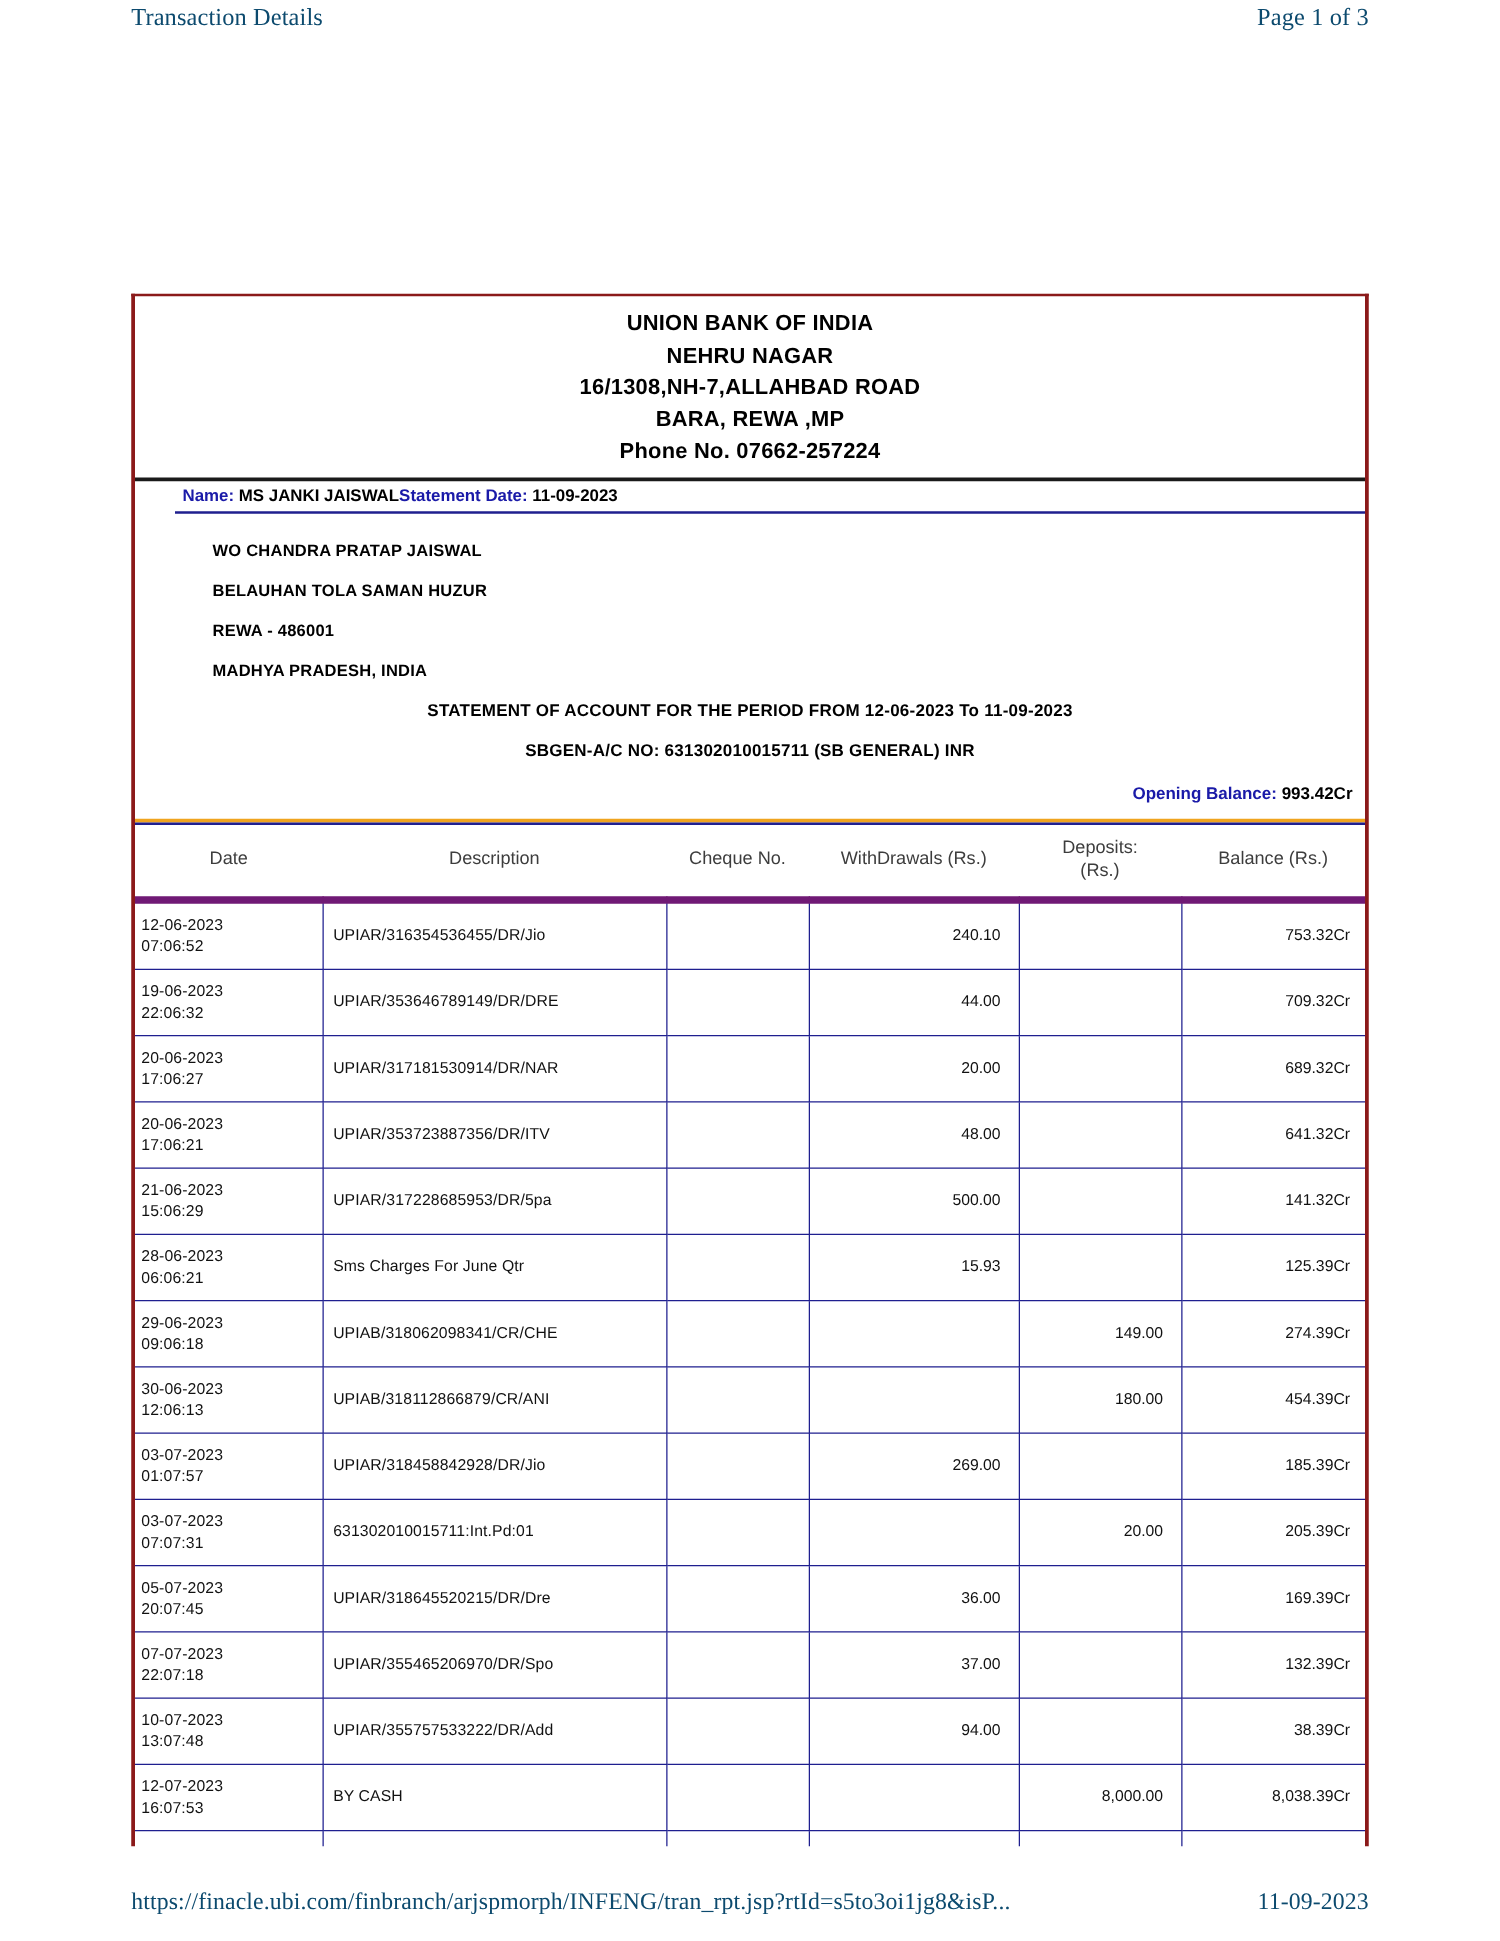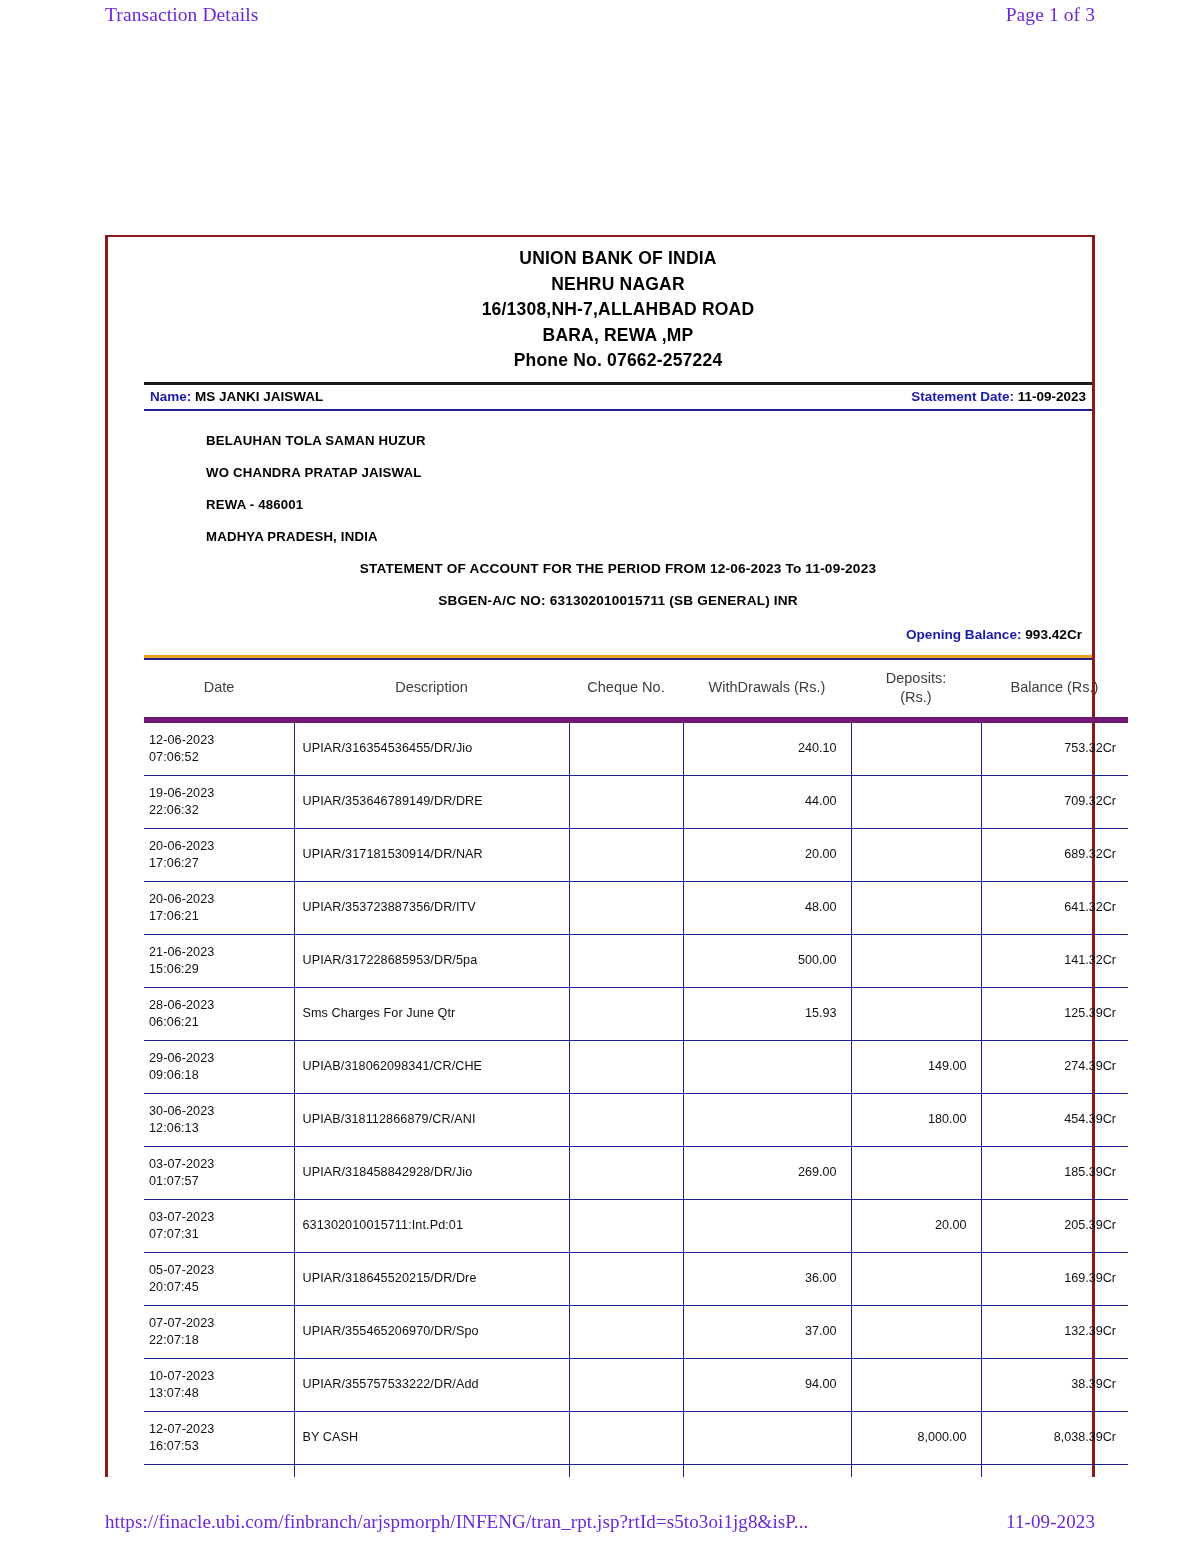--- a/index.html
+++ b/index.html
@@ -18,21 +18,21 @@
   
   .page-chrome {
     position: absolute;
     left: 105px;
     right: 105px;
     display: flex;
     justify-content: space-between;
     align-items: baseline;
     font-family: "Liberation Serif", serif;
     font-size: 19.5px;
-    color: #6d28d9;
+    color: #0c4a6e;
     letter-spacing: 0.1px;
   }
   .page-chrome.top { top: 4px; }
   .page-chrome.bottom { bottom: 20px; font-size: 19px; margin-top: 20px; }
   .chrome-url {
     white-space: nowrap;
     overflow: hidden;
   }
   .chrome-date { white-space: nowrap; padding-left: 14px; }
 
@@ -40,46 +40,45 @@
   .doc {
     position: absolute;
     left: 105px;
     top: 235px;
     width: 990px;
     border-left: 3px solid #8b1a1a;
     border-right: 3px solid #8b1a1a;
     border-top: 2px solid #8b1a1a;
     box-sizing: border-box;
     background: #fff;
-    padding-left: 36px;
   }
 
   
   .bank-head {
     text-align: center;
     padding: 9px 0 8px 0;
     border-bottom: 3px solid #1a1a1a;
   }
   .bank-head div {
     font-size: 17.5px;
     font-weight: bold;
     color: #000;
     line-height: 25.5px;
     letter-spacing: 0.2px;
   }
 
   
   .name-band {
     display: flex;
-    justify-content: space-between;
     align-items: baseline;
     padding: 4px 6px 5px 6px;
     border-bottom: 2px solid #1f1f8f;
     font-size: 13.5px;
     font-weight: bold;
+    margin-left: 32px;
   }
   .lbl-blue { color: #1a1aa8; }
   .val-black { color: #000; }
 
   
   .addr-block {
     padding: 14px 0 6px 0;
   }
   .addr-line {
     padding-left: 62px;
@@ -193,22 +192,22 @@
       <span class="lbl-blue">Name:</span>
       <span class="val-black">MS JANKI JAISWAL</span>
     </span>
     <span>
       <span class="lbl-blue">Statement Date:</span>
       <span class="val-black">11-09-2023</span>
     </span>
   </div>
 
   <div class="addr-block">
+    <div class="addr-line">WO CHANDRA PRATAP JAISWAL</div>
     <div class="addr-line">BELAUHAN TOLA SAMAN HUZUR</div>
-    <div class="addr-line">WO CHANDRA PRATAP JAISWAL</div>
     <div class="addr-line">REWA - 486001</div>
     <div class="addr-line">MADHYA PRADESH, INDIA</div>
     <div class="period-line">STATEMENT OF ACCOUNT FOR THE PERIOD FROM 12-06-2023 To 11-09-2023</div>
     <div class="acct-line">SBGEN-A/C NO: 631302010015711 (SB GENERAL)   INR</div>
     <div class="opening-row">
       <span class="lbl-blue">Opening Balance:</span>
       <span class="val-black">993.42Cr</span>
     </div>
   </div>
 

